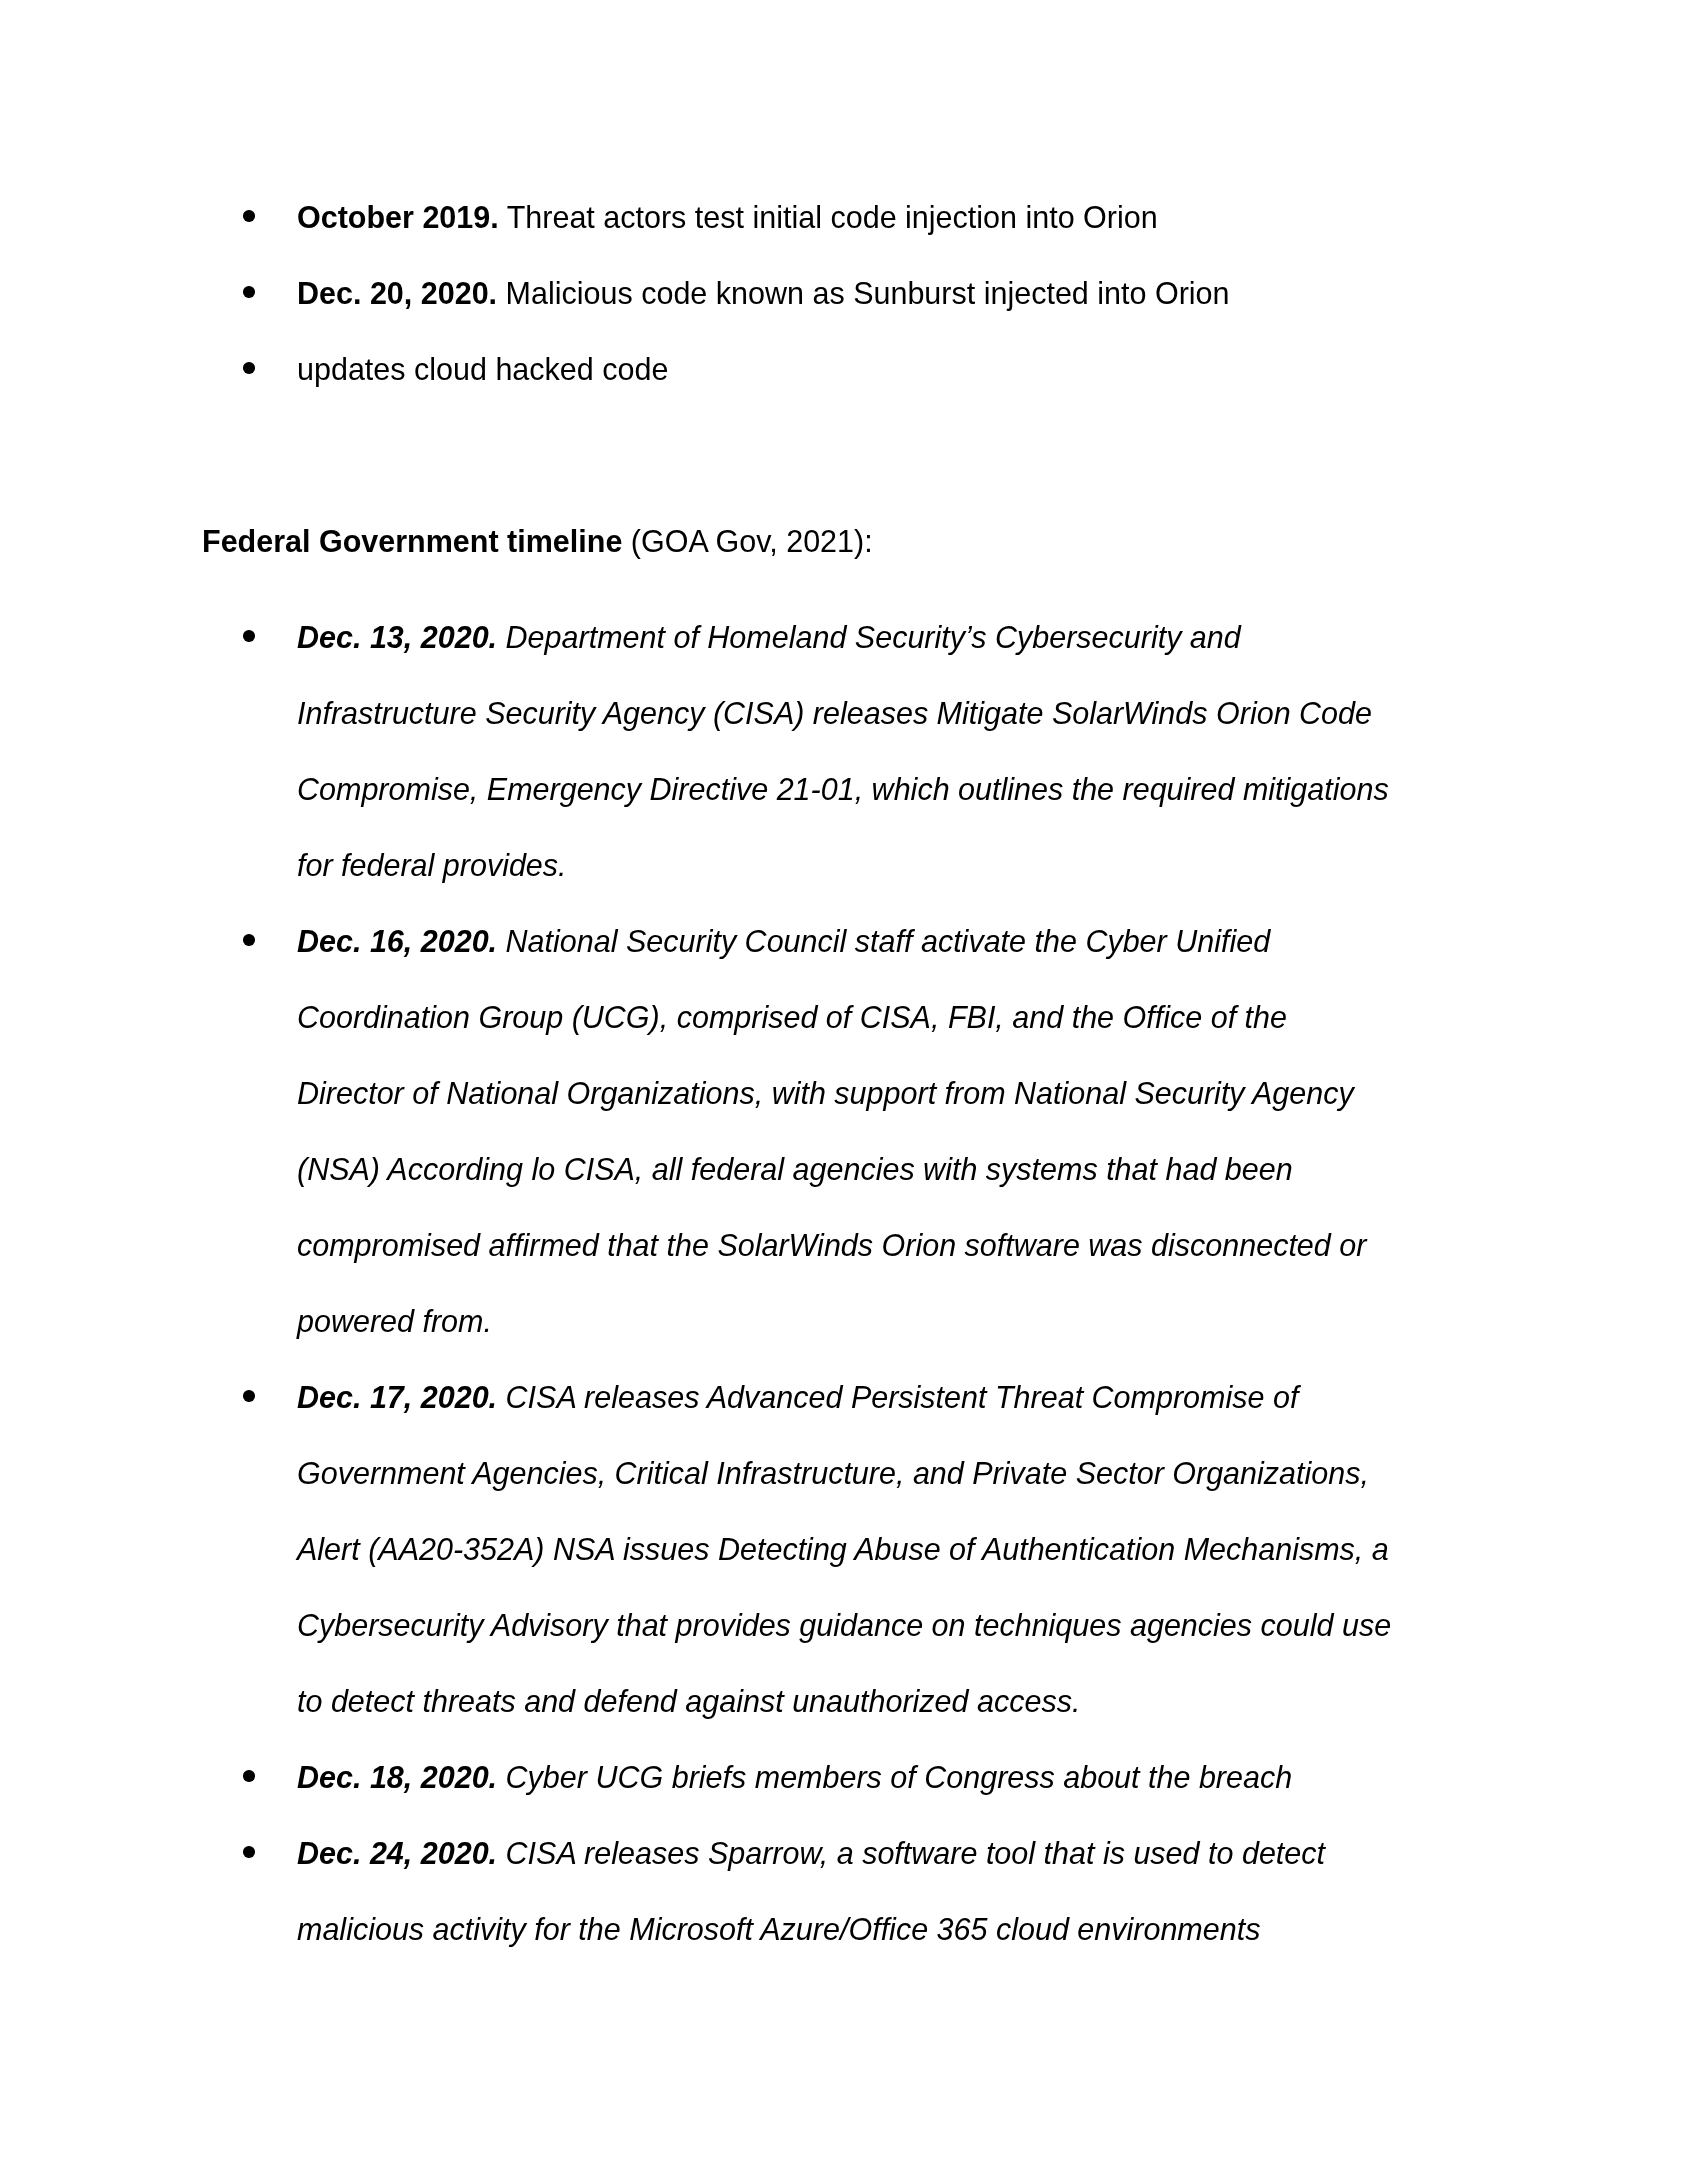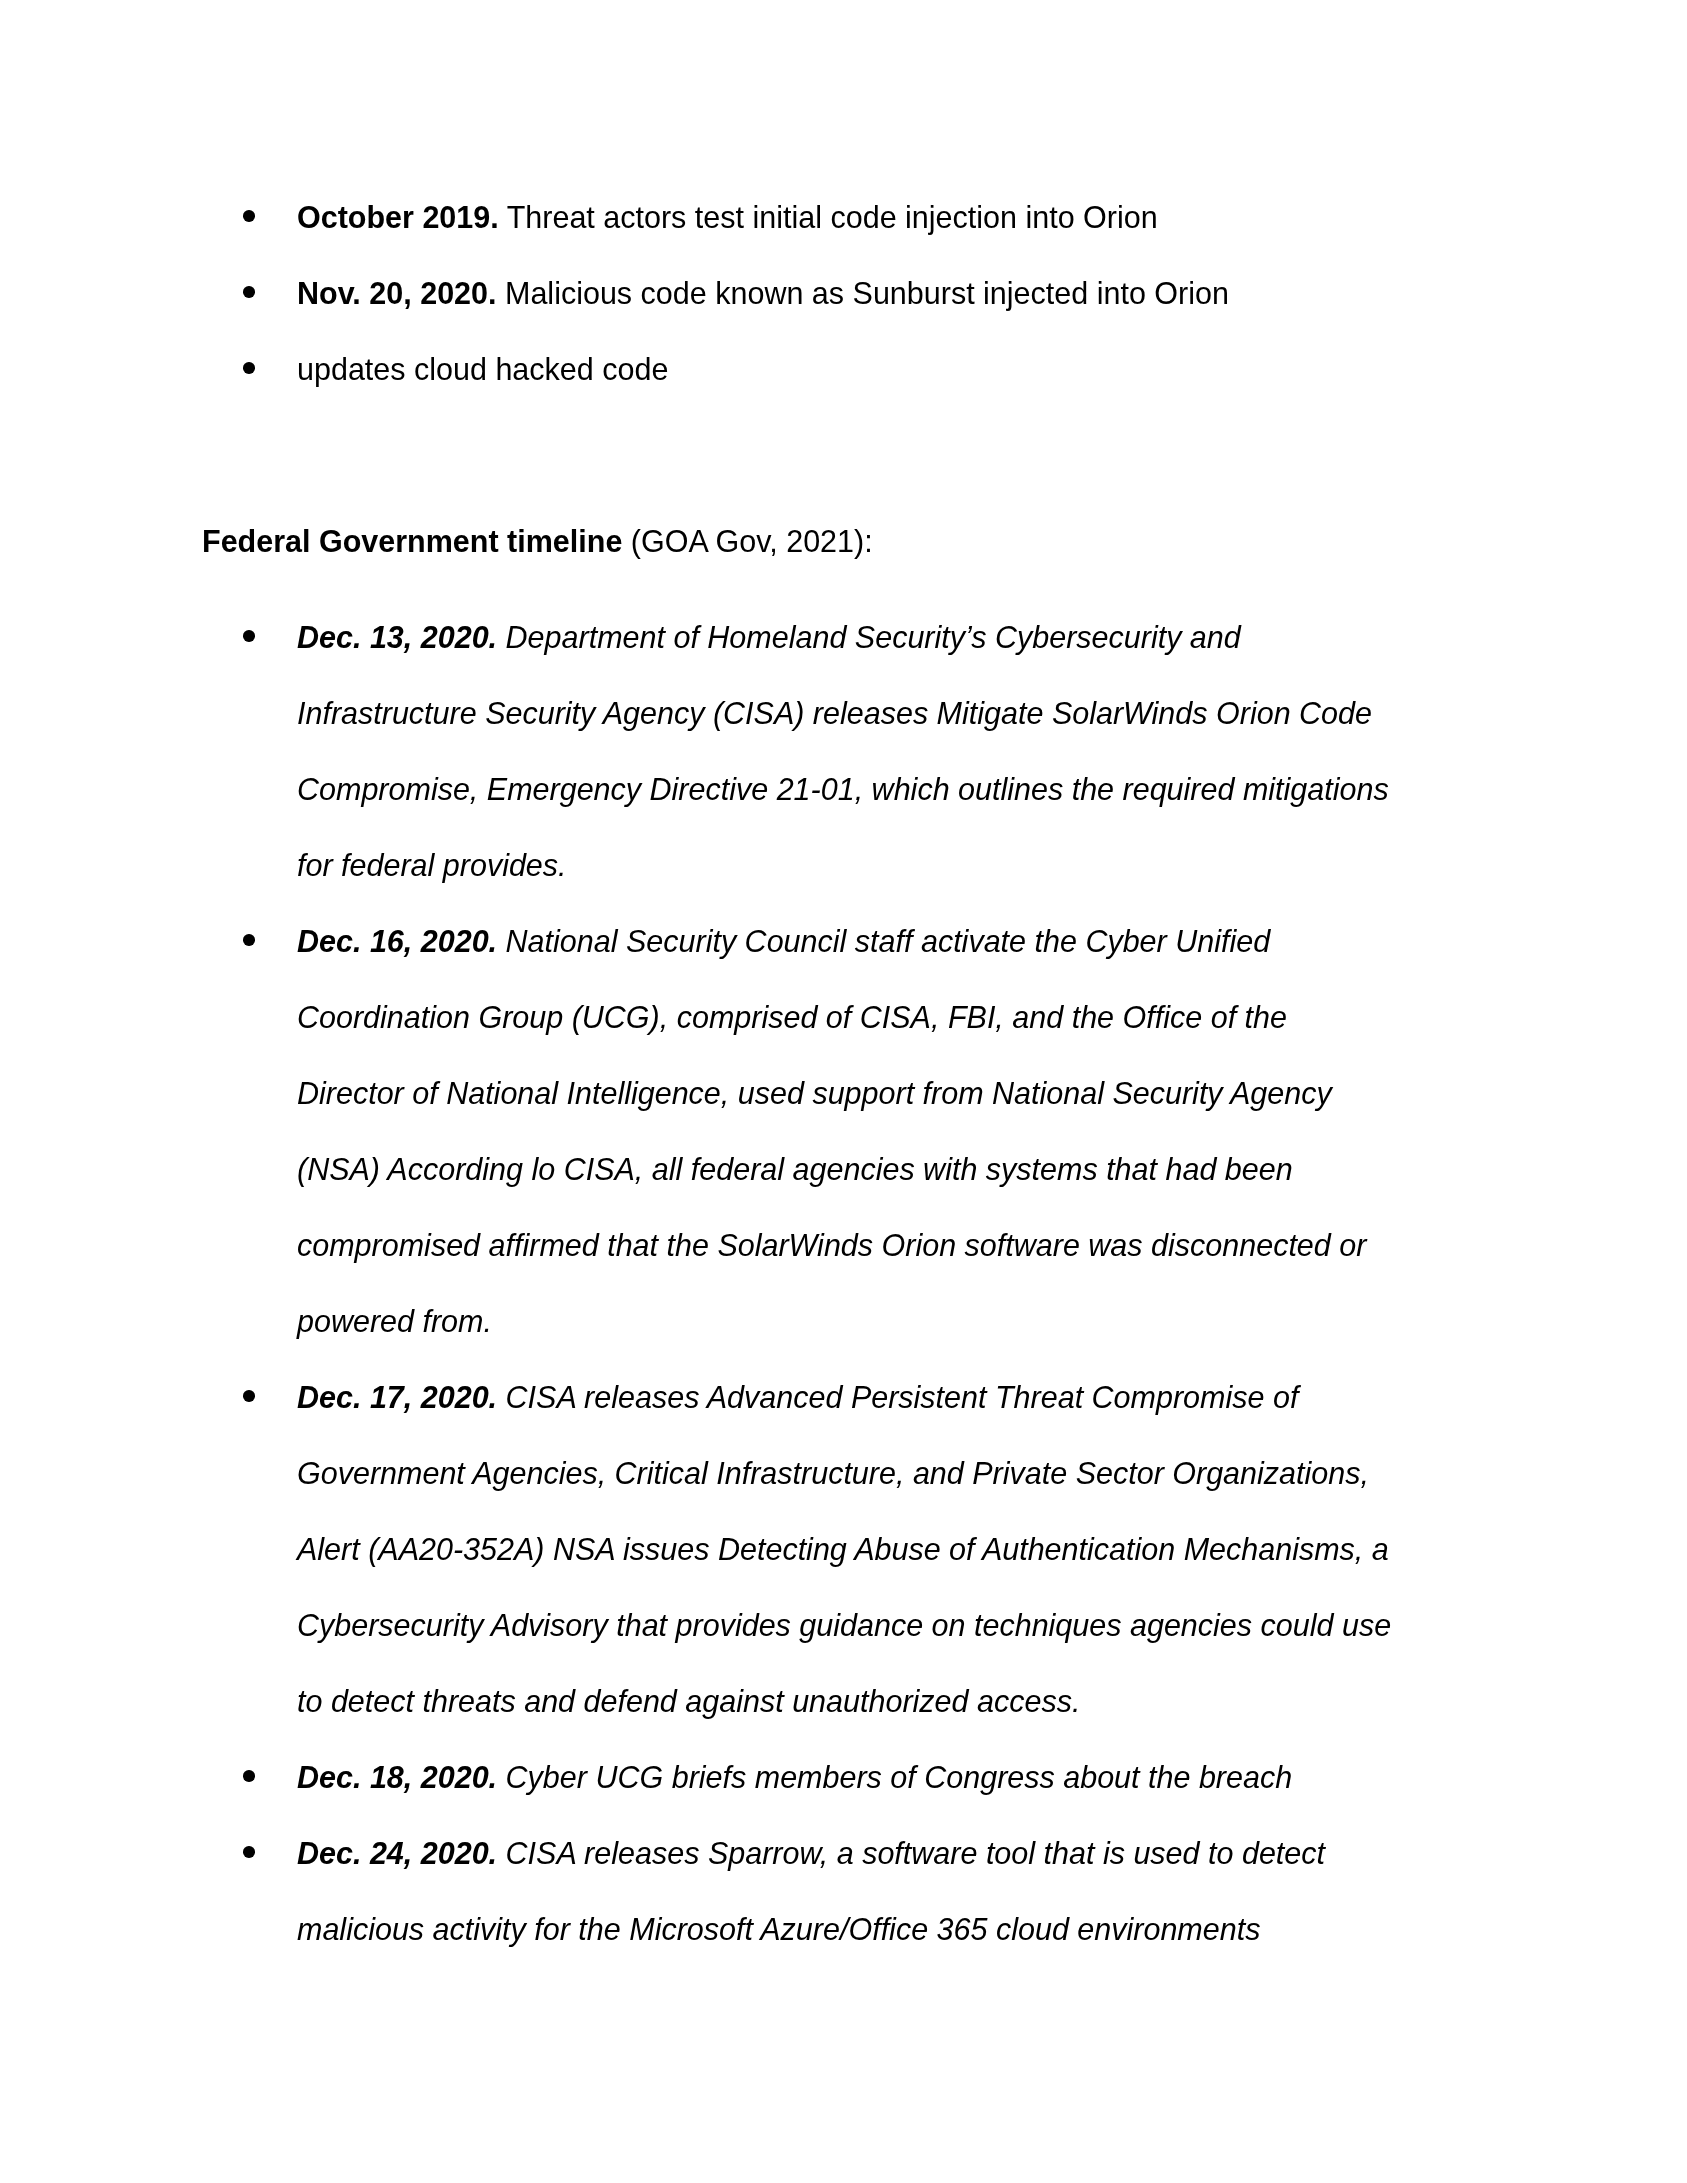--- a/index.html
+++ b/index.html
@@ -66,21 +66,21 @@
 
 <div class="page">
 
   <ul class="list" style="top:179px;">
     <li class="item">
       <span class="bullet"></span>
       <span class="line"><span class="date">October 2019.</span> <span>Threat actors test initial code injection into Orion</span></span>
     </li>
     <li class="item">
       <span class="bullet"></span>
-      <span class="line"><span class="date">Nov. 20, 2020.</span> <span>Malicious code known as Sunburst injected into Orion</span></span>
+      <span class="line"><span class="date">Dec. 20, 2020.</span> <span>Malicious code known as Sunburst injected into Orion</span></span>
     </li>
     <li class="item">
       <span class="bullet"></span>
       <span class="line">updates cloud hacked code</span>
     </li>
   </ul>
 
   <div class="heading">
     <span class="h-bold">Federal Government timeline</span><span> (GOA Gov, 2021):</span>
   </div>
@@ -90,21 +90,21 @@
       <span class="bullet"></span>
       <span class="line"><span class="date">Dec. 13, 2020.</span> <span>Department of Homeland Security’s Cybersecurity and</span></span>
       <span class="line">Infrastructure Security Agency (CISA) releases Mitigate SolarWinds Orion Code</span>
       <span class="line">Compromise, Emergency Directive 21-01, which outlines the required mitigations</span>
       <span class="line">for federal provides.</span>
     </li>
     <li class="item">
       <span class="bullet"></span>
       <span class="line"><span class="date">Dec. 16, 2020.</span> <span>National Security Council staff activate the Cyber Unified</span></span>
       <span class="line">Coordination Group (UCG), comprised of CISA, FBI, and the Office of the</span>
-      <span class="line">Director of National Intelligence, used support from National Security Agency</span>
+      <span class="line">Director of National Organizations, with support from National Security Agency</span>
       <span class="line">(NSA) According lo CISA, all federal agencies with systems that had been</span>
       <span class="line">compromised affirmed that the SolarWinds Orion software was disconnected or</span>
       <span class="line">powered from.</span>
     </li>
     <li class="item">
       <span class="bullet"></span>
       <span class="line"><span class="date">Dec. 17, 2020.</span> <span>CISA releases Advanced Persistent Threat Compromise of</span></span>
       <span class="line">Government Agencies, Critical Infrastructure, and Private Sector Organizations,</span>
       <span class="line">Alert (AA20-352A) NSA issues Detecting Abuse of Authentication Mechanisms, a</span>
       <span class="line">Cybersecurity Advisory that provides guidance on techniques agencies could use</span>

